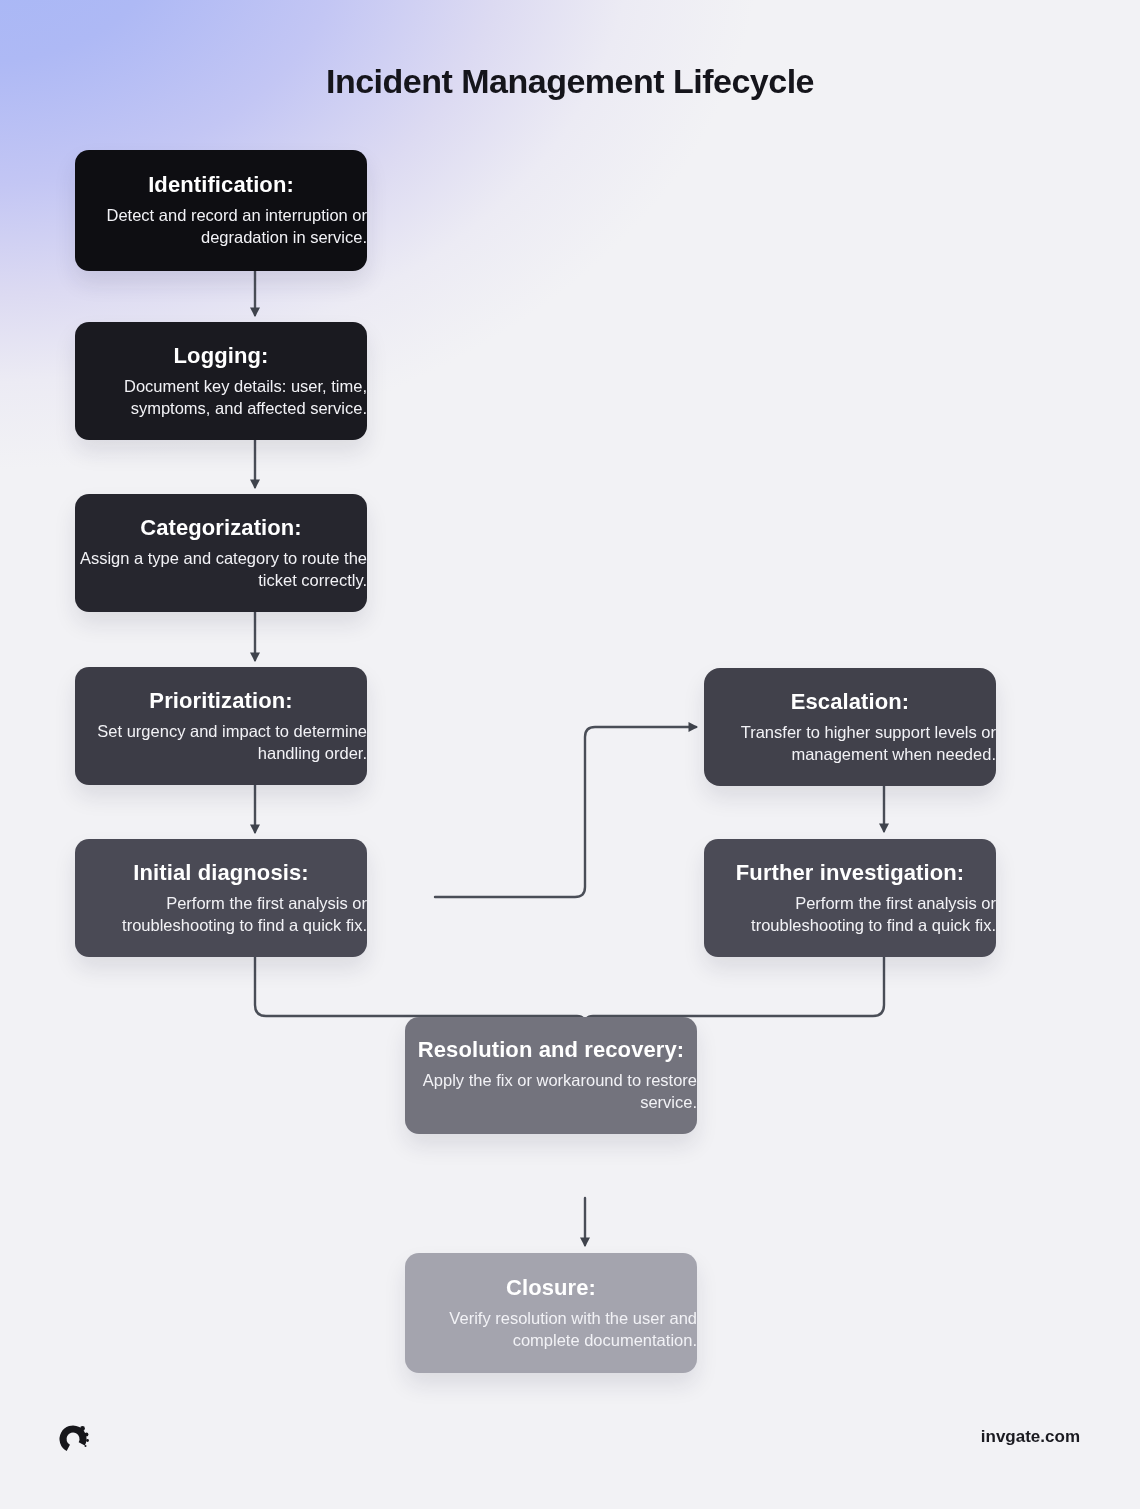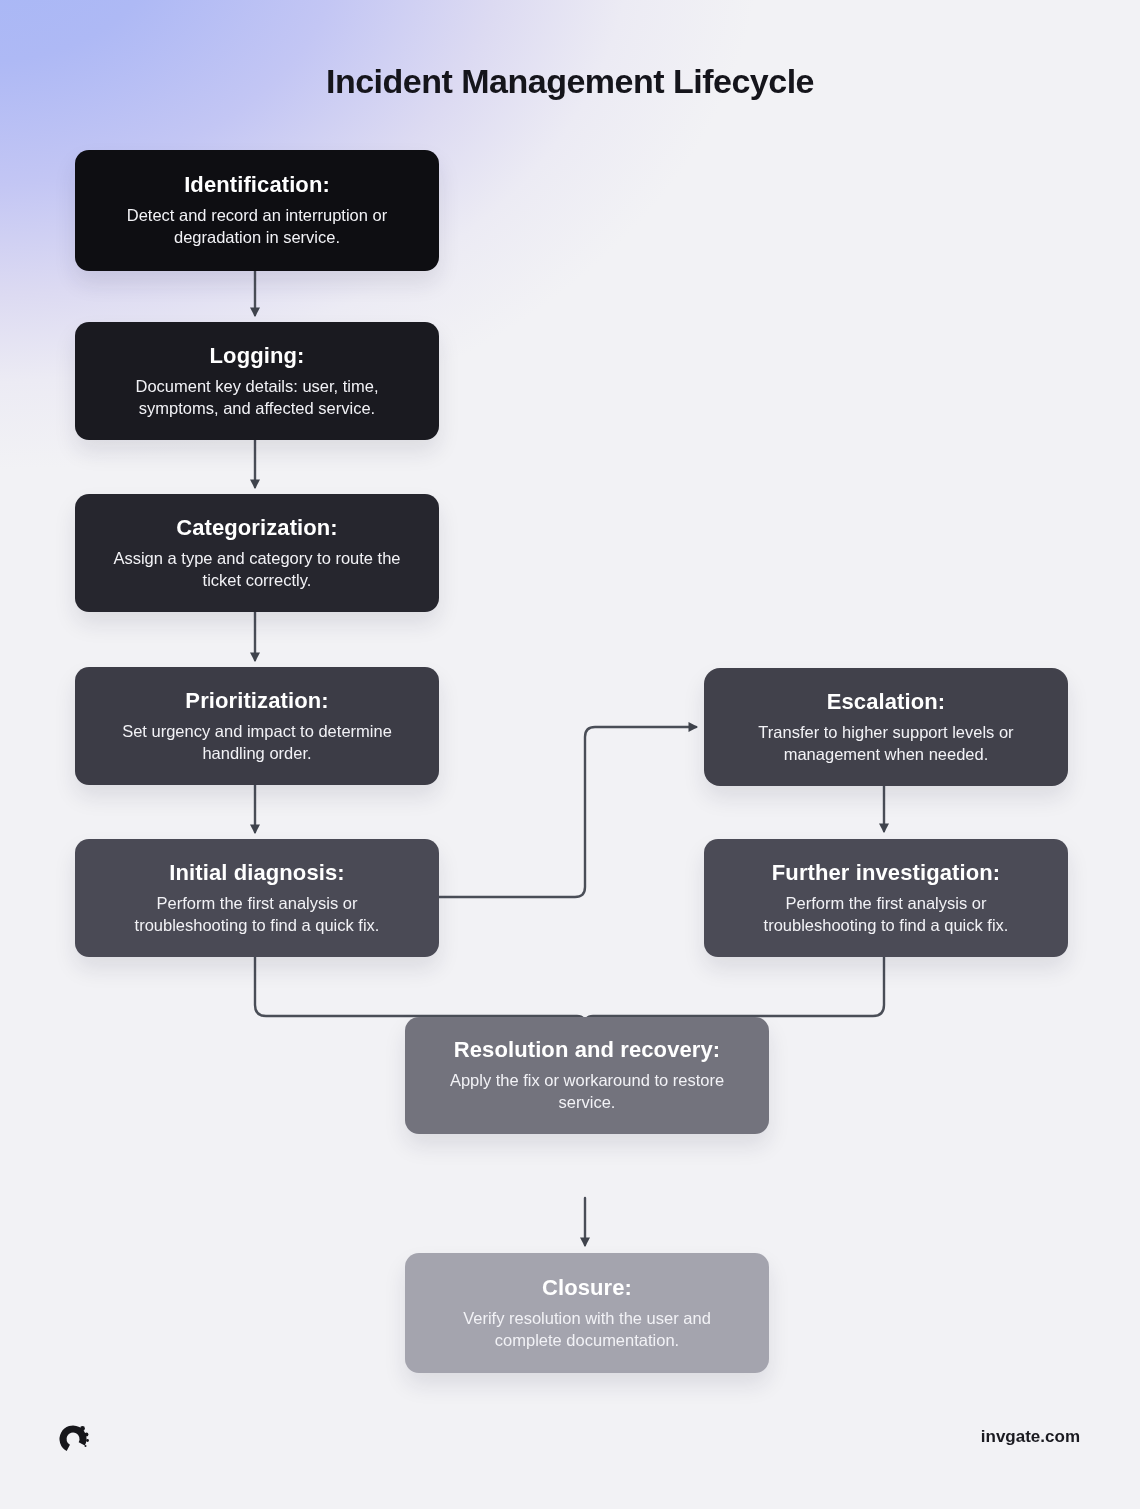--- a/index.html
+++ b/index.html
@@ -11,24 +11,24 @@
         #a7b7f6 0%, #aeb9f5 18%, #c3c6f4 36%, #dcdaf2 52%, #ecebf4 65%, rgba(242,242,245,0) 78%),
       #f2f2f5;
   }
   .page{position:absolute;inset:0;}
   .page-title{
     position:absolute;top:62px;left:0;width:100%;text-align:center;
     font-size:34px;font-weight:700;color:#15151b;letter-spacing:-0.5px;
   }
   svg.connectors{position:absolute;left:0;top:0;pointer-events:none;}
   .node{
-    position:absolute;width:364px;border-radius:14px;
+    position:absolute;width:292px;border-radius:14px;
     display:flex;flex-direction:column;justify-content:center;align-items:center;
     box-shadow:0 12px 22px rgba(30,30,60,0.10);
-    text-align:center;
+    text-align:right;
   }
   .node-title{
     font-size:22px;font-weight:600;color:#ffffff;margin-bottom:7px;letter-spacing:0.1px;
   }
   .node-body{
     font-size:16.5px;line-height:1.33;color:#f2f2f6;max-width:318px;font-weight:400;
   }
   .n0{left:75px;top:150px;height:121px;}
   .n1{left:75px;top:322px;height:118px;}
   .n2{left:75px;top:494px;height:118px;}

